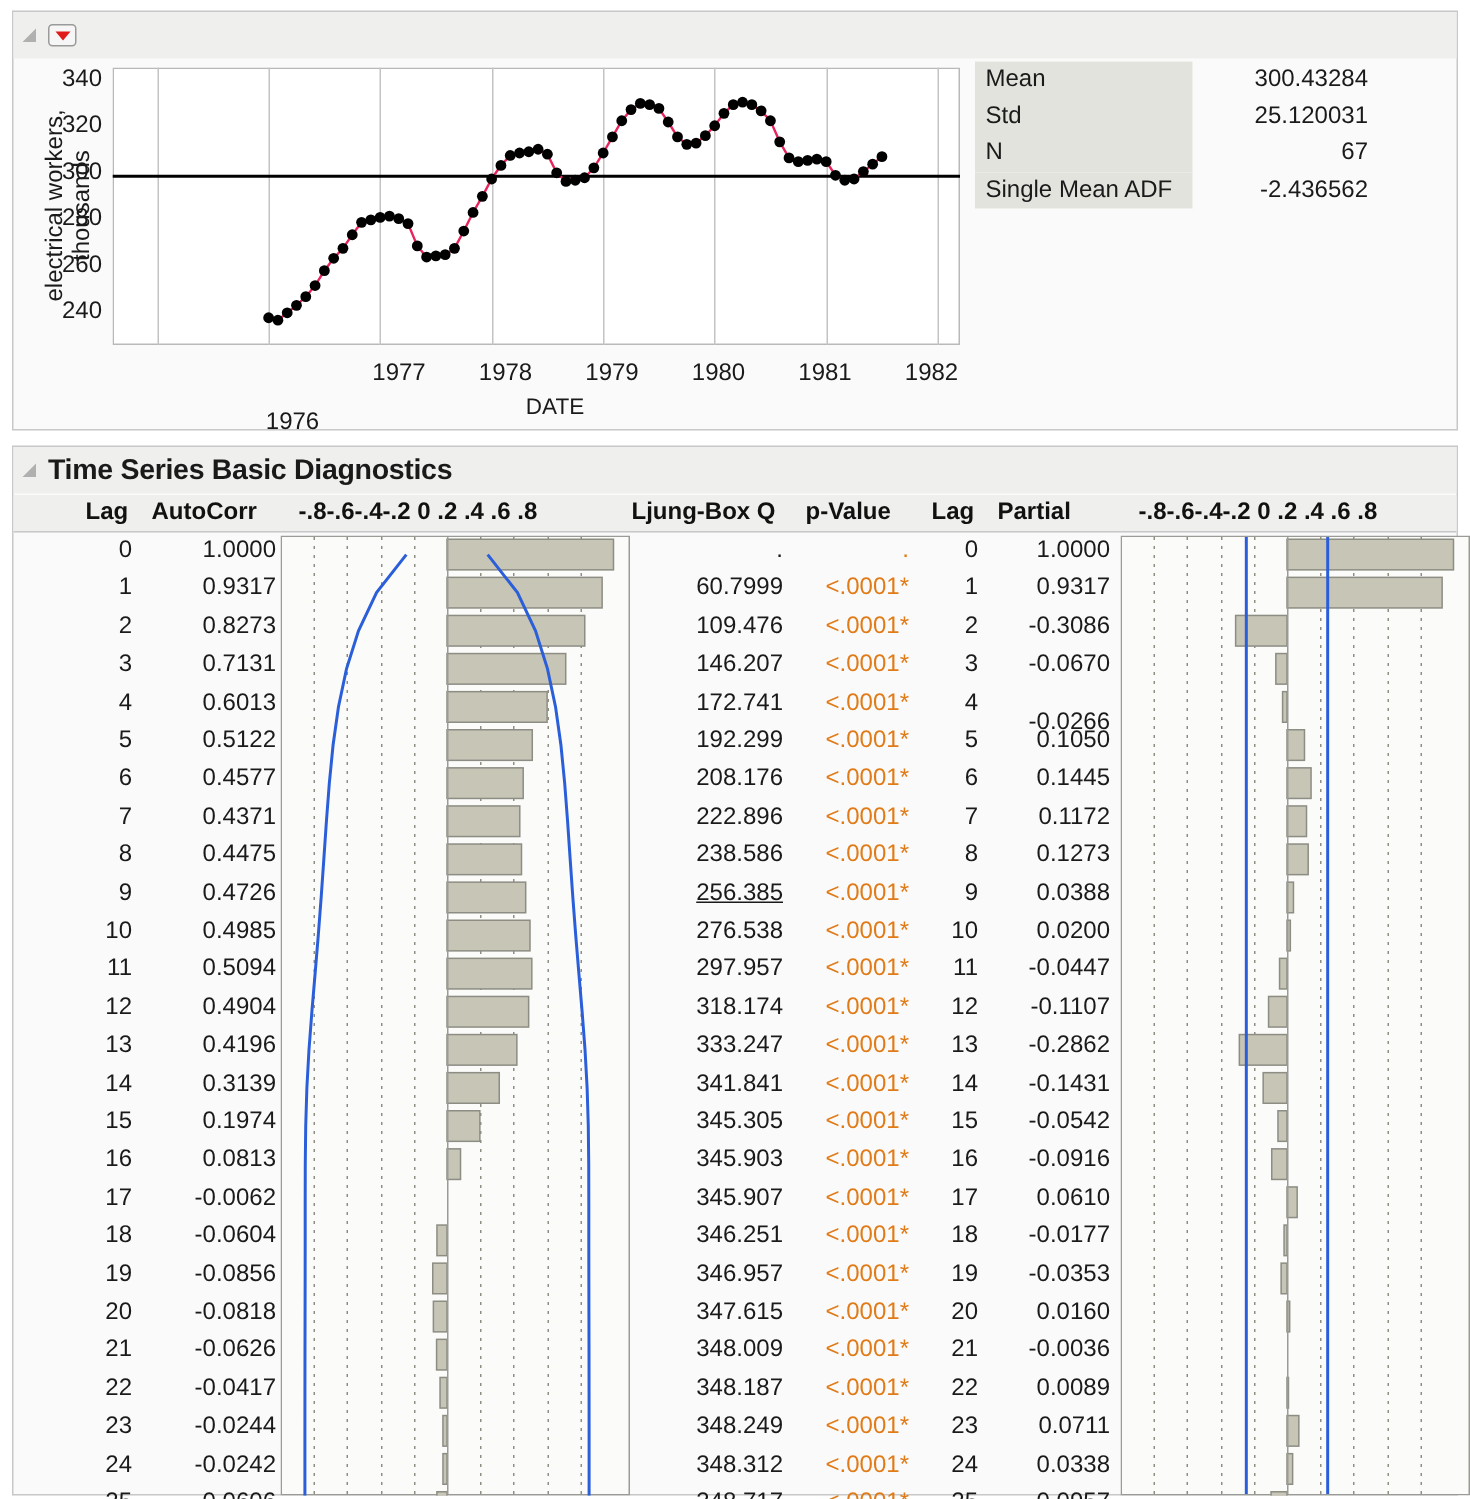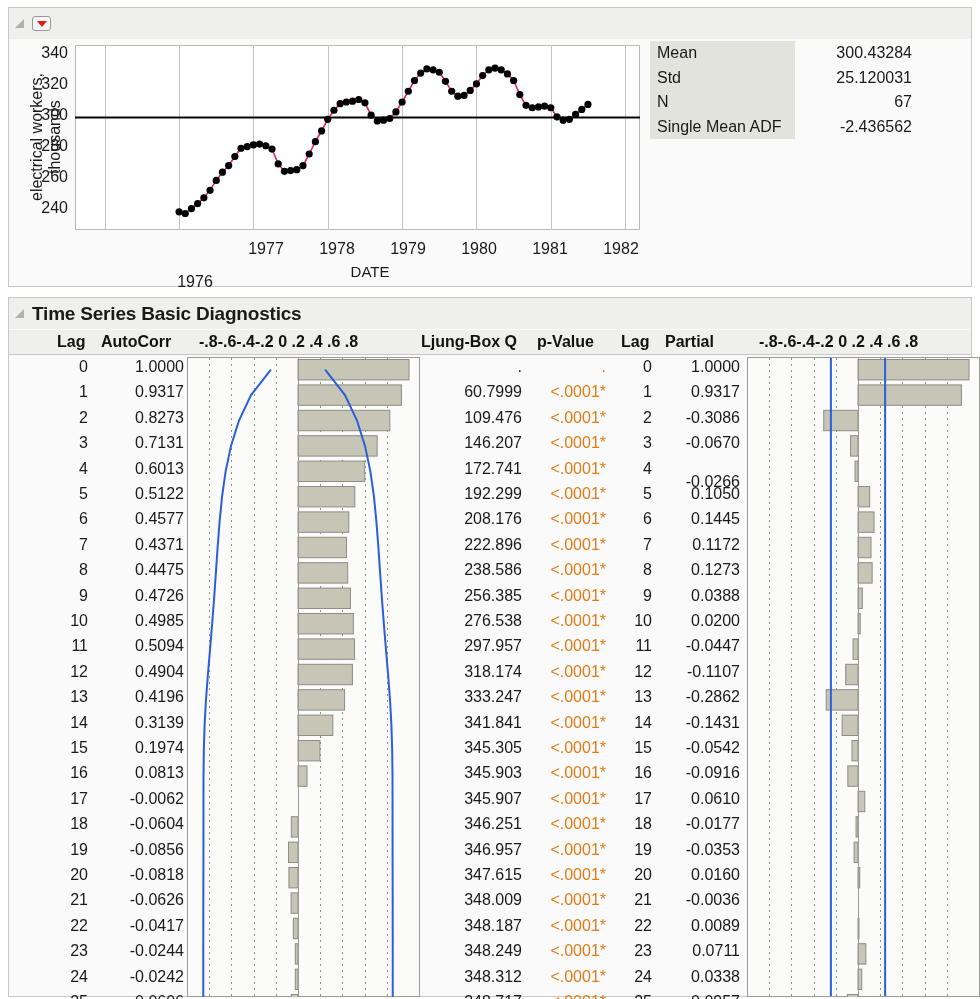--- a/index.html
+++ b/index.html
@@ -343,21 +343,21 @@
     <div class="cell" style="left: 612px; width: 40px; top: 535.8px;">7</div>
     <div class="cell" style="left: 656px; width: 84px; top: 535.8px;">0.1172</div>
     <div class="cell" style="left: 48px; width: 40px; top: 561.2px;">8</div>
     <div class="cell" style="left: 92px; width: 92px; top: 561.2px;">0.4475</div>
     <div class="cell" style="left: 412px; width: 110px; top: 561.2px;">238.586</div>
     <div class="cell p" style="left: 528px; width: 78px; top: 561.2px;">&lt;.0001*</div>
     <div class="cell" style="left: 612px; width: 40px; top: 561.2px;">8</div>
     <div class="cell" style="left: 656px; width: 84px; top: 561.2px;">0.1273</div>
     <div class="cell" style="left: 48px; width: 40px; top: 586.6px;">9</div>
     <div class="cell" style="left: 92px; width: 92px; top: 586.6px;">0.4726</div>
-    <div class="cell" style="left: 412px; width: 110px; top: 586.6px;">256.385</div>
+    <div class="cell" style="left: 412px; width: 110px; top: 586.6px; text-decoration: underline;">256.385</div>
     <div class="cell p" style="left: 528px; width: 78px; top: 586.6px;">&lt;.0001*</div>
     <div class="cell" style="left: 612px; width: 40px; top: 586.6px;">9</div>
     <div class="cell" style="left: 656px; width: 84px; top: 586.6px;">0.0388</div>
     <div class="cell" style="left: 48px; width: 40px; top: 612px;">10</div>
     <div class="cell" style="left: 92px; width: 92px; top: 612px;">0.4985</div>
     <div class="cell" style="left: 412px; width: 110px; top: 612px;">276.538</div>
     <div class="cell p" style="left: 528px; width: 78px; top: 612px;">&lt;.0001*</div>
     <div class="cell" style="left: 612px; width: 40px; top: 612px;">10</div>
     <div class="cell" style="left: 656px; width: 84px; top: 612px;">0.0200</div>
     <div class="cell" style="left: 48px; width: 40px; top: 637.4px;">11</div>

